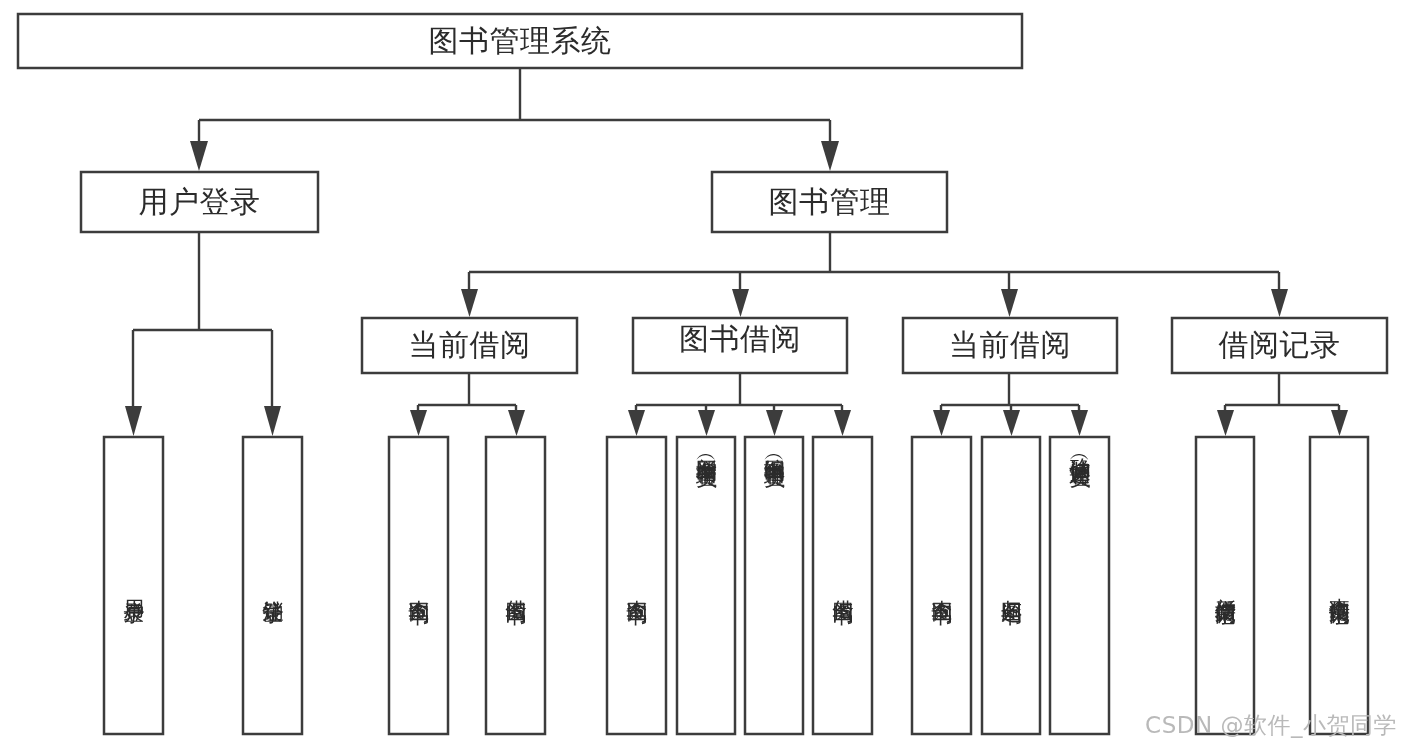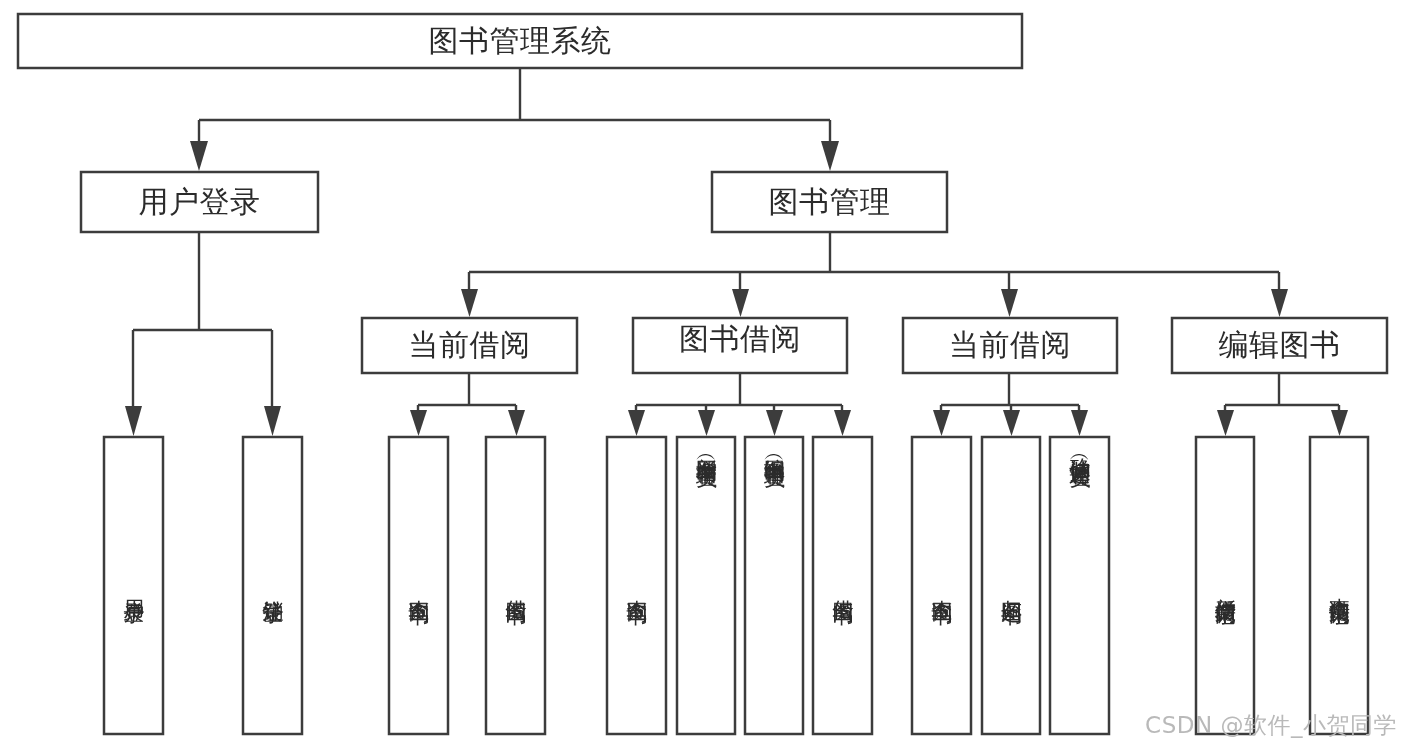--- a/index.html
+++ b/index.html
@@ -205,21 +205,21 @@
 
   <div class="hlabel-holder" style="left:633px; top:318px; width:214px; height:43px;">
     <span class="hlabel-text">图书借阅</span>
   </div>
 
   <div class="hlabel-holder" style="left:903px; top:318px; width:214px; height:55px;">
     <span class="hlabel-text">当前借阅</span>
   </div>
 
   <div class="hlabel-holder" style="left:1172px; top:318px; width:215px; height:55px;">
-    <span class="hlabel-text">编辑图书</span>
+    <span class="hlabel-text">借阅记录</span>
   </div>
 
   <div class="vlabel-holder" style="left:104px; top:437px; width:59px; height:297px; align-items:center;">
     <span class="vlabel-text">用户登录</span>
   </div>
 
   <div class="vlabel-holder" style="left:243px; top:437px; width:59px; height:297px; align-items:center;">
     <span class="vlabel-text">注销登录</span>
   </div>
 

